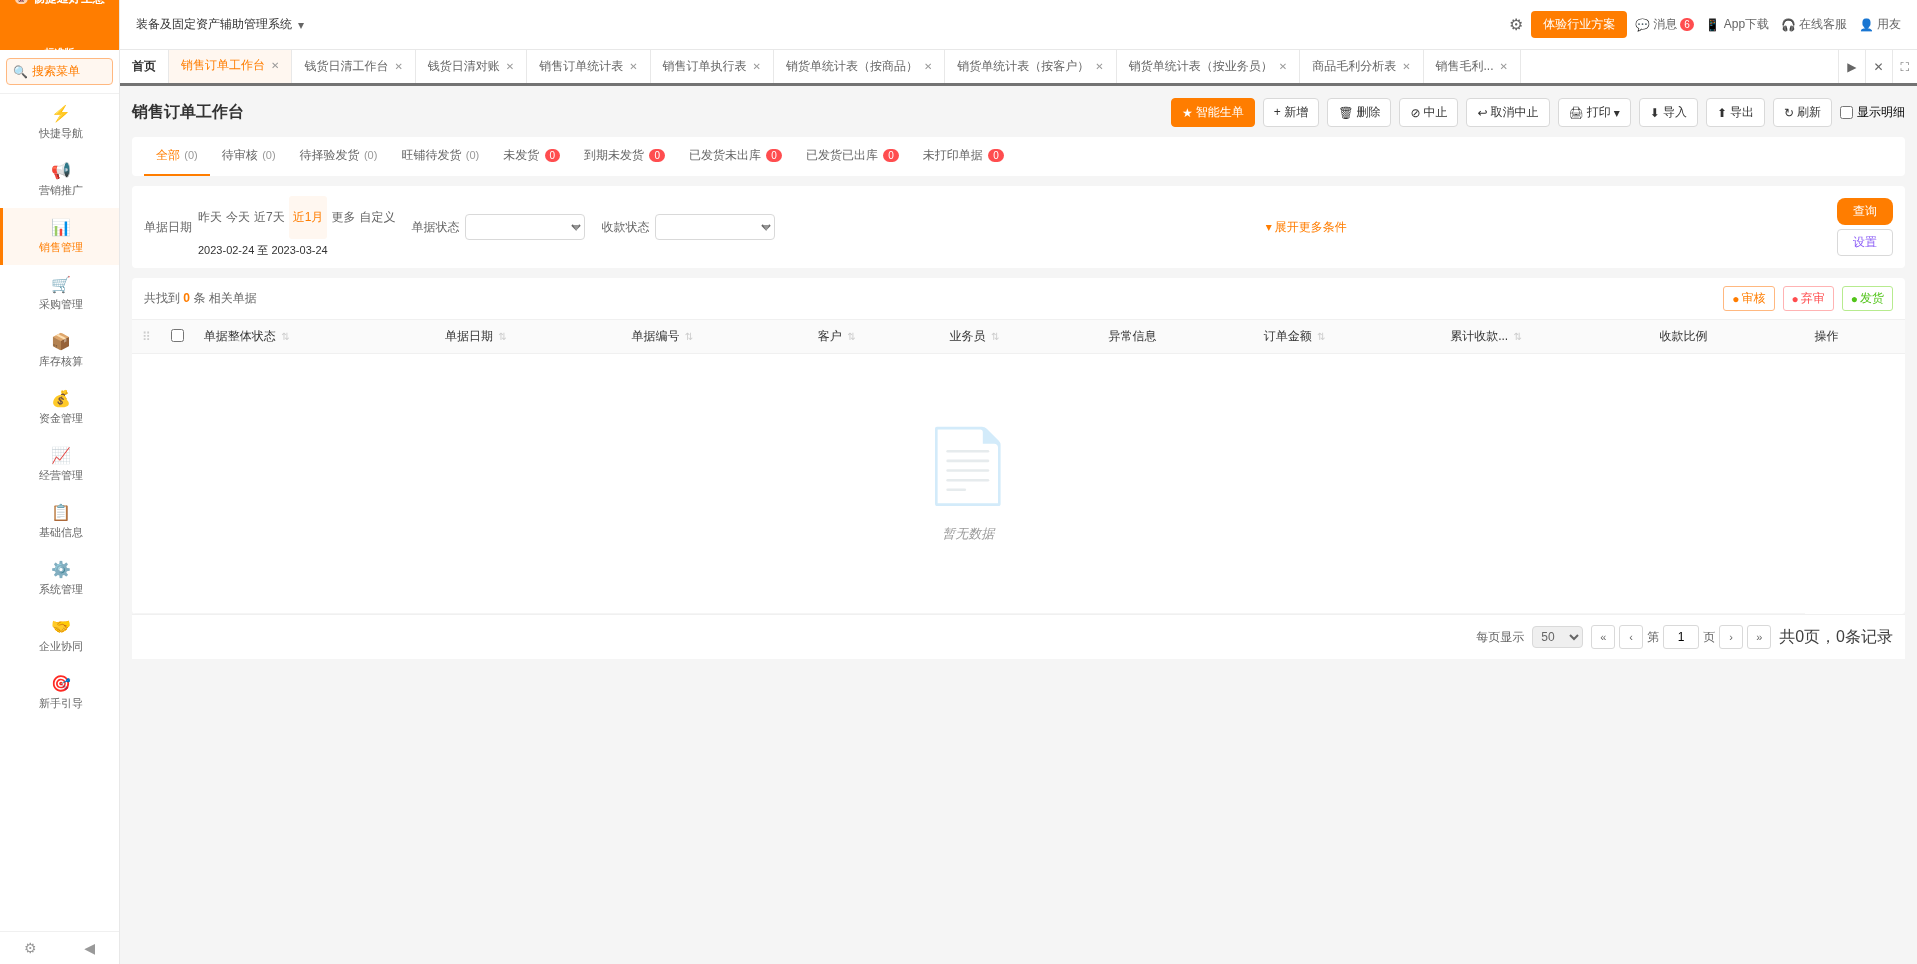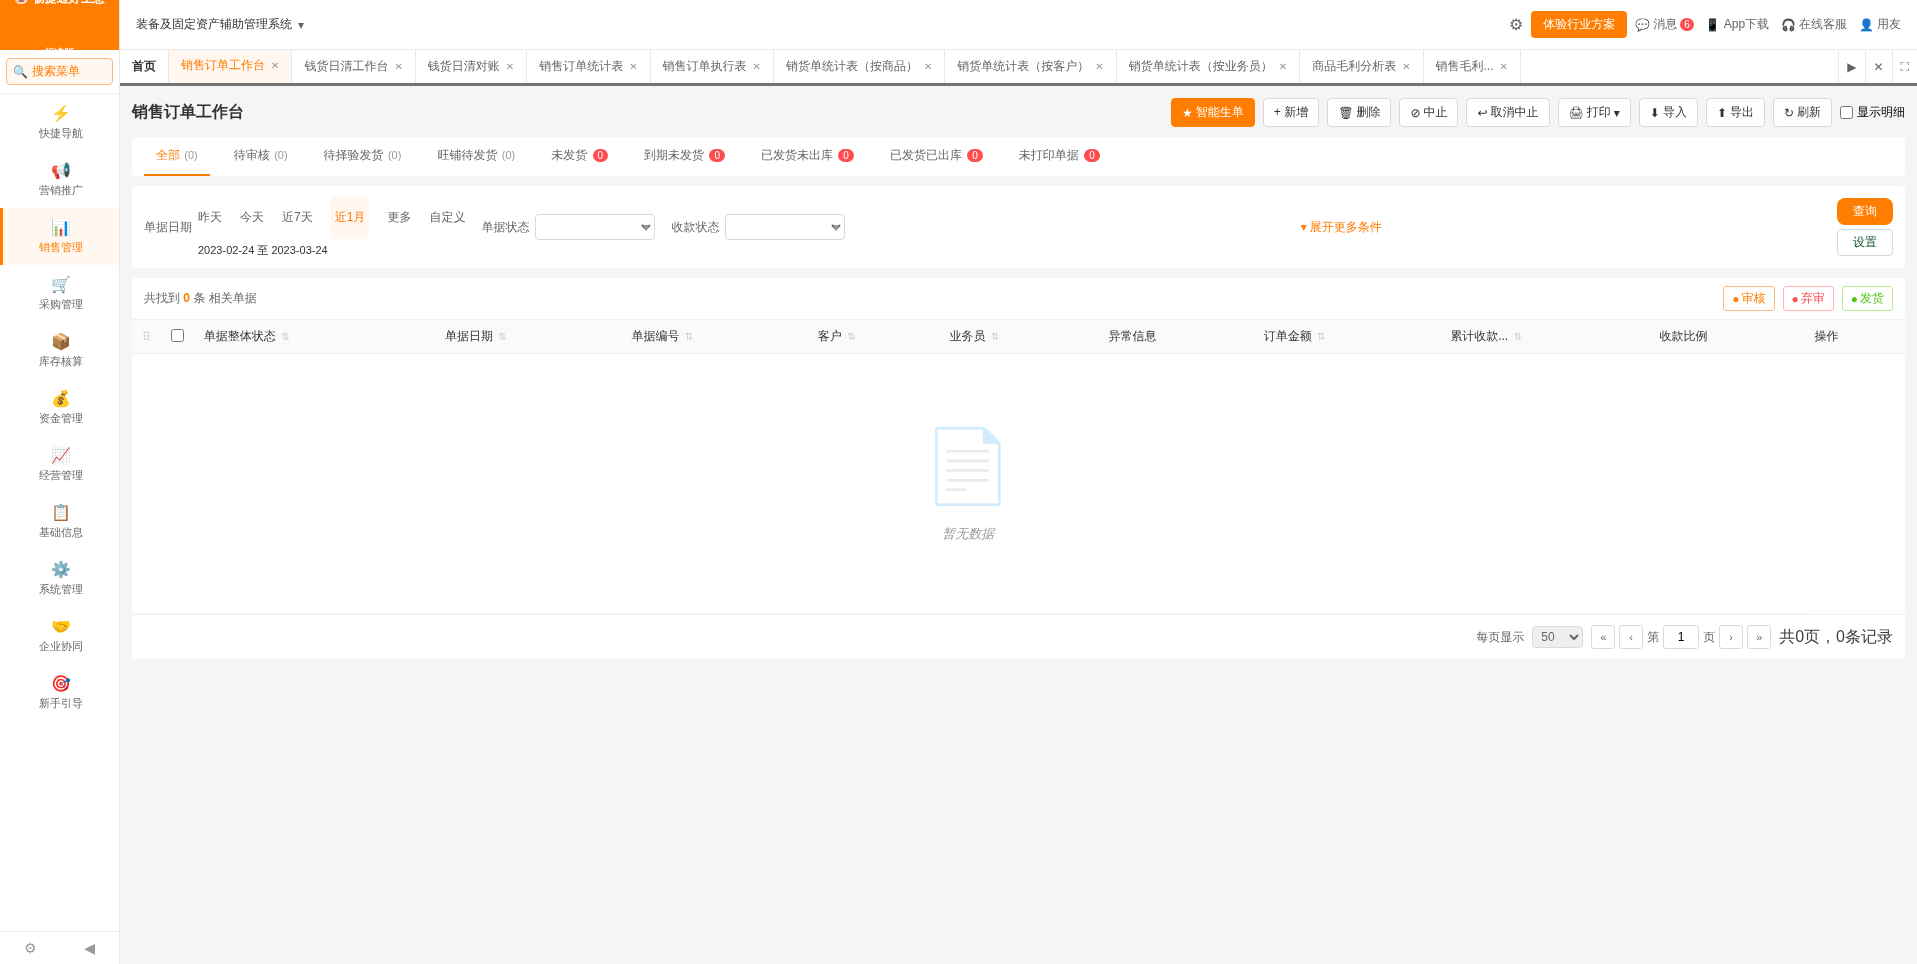--- a/index.html
+++ b/index.html
@@ -42,42 +42,42 @@
 
     
     .content { flex: 1; overflow: auto; background: #f5f5f5; padding: 12px; }
     .page-header { display: flex; align-items: center; justify-content: space-between; margin-bottom: 10px; }
     .page-title { font-size: 16px; font-weight: bold; color: #333; }
     .page-actions { display: flex; align-items: center; gap: 8px; }
     .btn { padding: 5px 10px; border-radius: 4px; border: 1px solid #d9d9d9; background: #fff; cursor: pointer; color: #333; font-size: 12px; display: flex; align-items: center; gap: 3px; }
     .btn-ai { background: #ff7d00; color: white; border-color: #ff7d00; }
 
     
-    .filter-tabs { background: #fff; border-radius: 4px; padding: 0 12px; display: flex; align-items: center; gap: 12px; margin-bottom: 10px; }
+    .filter-tabs { background: #fff; border-radius: 4px; padding: 0 12px; display: flex; align-items: center; gap: 0; margin-bottom: 10px; }
     .filter-tab { padding: 10px 12px; cursor: pointer; color: #666; border-bottom: 2px solid transparent; font-size: 12px; }
     .filter-tab.active { color: #ff7d00; border-bottom-color: #ff7d00; }
     .filter-tab .count-badge { background: #ff4d4f; color: white; border-radius: 10px; padding: 1px 5px; font-size: 10px; margin-left: 2px; }
     .filter-tab .count-zero { color: #999; margin-left: 1px; font-size: 11px; }
 
     
     .search-area { background: #fff; border-radius: 4px; padding: 10px 12px; margin-bottom: 10px; }
     .search-row { display: flex; align-items: center; gap: 16px; flex-wrap: wrap; }
     .search-item { display: flex; align-items: center; gap: 6px; }
     .search-label { color: #666; white-space: nowrap; font-size: 12px; }
-    .search-dates { display: flex; align-items: center; gap: 18px; color: #999; font-size: 11px; }
+    .search-dates { display: flex; align-items: center; gap: 4px; color: #999; font-size: 11px; }
     .date-link { color: #666; cursor: pointer; }
     .date-link.active { color: #ff7d00; background: #fff7f0; border-radius: 3px; padding: 13px 4px; }
     .date-range { color: #333; margin-top: 2px; font-size: 11px; }
     .search-select { border: 1px solid #d9d9d9; border-radius: 4px; padding: 4px 24px 4px 8px; color: #666; background: #fff; font-size: 12px; min-width: 120px; cursor: pointer; position: relative; }
     .search-select-wrapper { position: relative; display: inline-block; }
     .search-select-wrapper::after { content: '▾'; position: absolute; right: 6px; top: 50%; transform: translateY(-50%); color: #999; pointer-events: none; }
     .expand-btn { color: #ff7d00; cursor: pointer; display: flex; align-items: center; gap: 3px; font-size: 12px; margin-left: auto; }
     .search-action-btns { display: flex; flex-direction: column; gap: 4px; margin-left: auto; }
     .btn-query { background: #ff7d00; color: white; border: none; padding: 5px 16px; border-radius: 8px; cursor: pointer; font-size: 12px; }
-    .btn-set { background: #fff; color: #14532d; border: 1px solid #d9d9d9; padding: 4px 12px; border-radius: 4px; cursor: pointer; font-size: 12px; }
+    .btn-set { background: #fff; color: #8b5cf6; border: 1px solid #d9d9d9; padding: 4px 12px; border-radius: 4px; cursor: pointer; font-size: 12px; }
 
     
     .table-container { background: #fff; border-radius: 4px; overflow: hidden; }
     .table-toolbar { padding: 8px 12px; display: flex; align-items: center; justify-content: space-between; border-bottom: 1px solid #f0f0f0; }
     .result-count { color: #666; font-size: 12px; }
     .result-count .count-num { color: #ff7d00; font-weight: bold; }
     .table-ops { display: flex; align-items: center; gap: 8px; }
     .op-btn { padding: 3px 8px; border: 1px solid #d9d9d9; border-radius: 3px; background: #fff; cursor: pointer; color: #666; font-size: 12px; display: flex; align-items: center; gap: 2px; }
     .op-btn.orange { color: #ff7d00; border-color: #ffb880; }
     .op-btn.red { color: #ff4d4f; border-color: #ffb3b3; }

